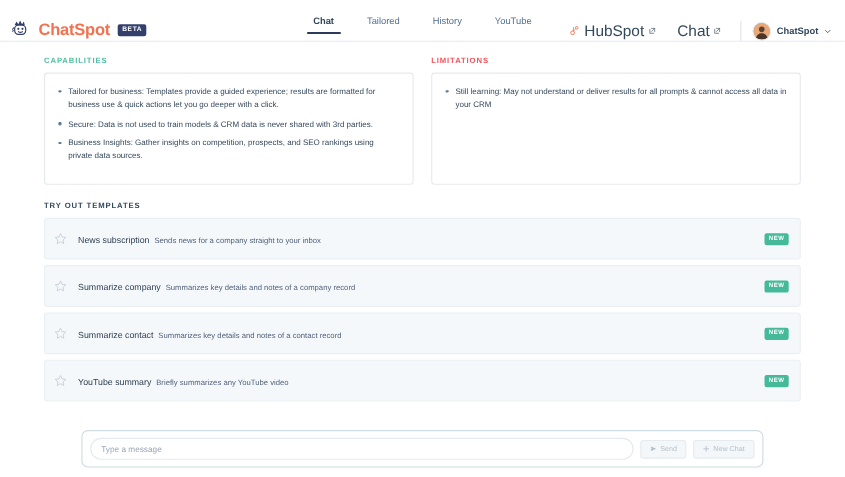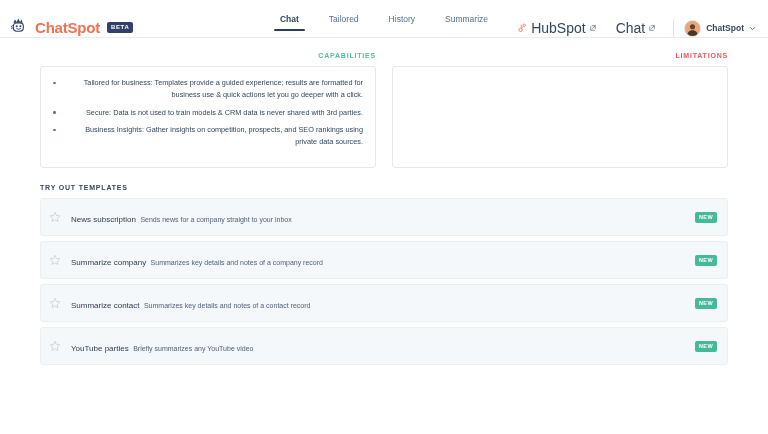--- a/index.html
+++ b/index.html
@@ -53,21 +53,21 @@
     background: #f0a57a; overflow: hidden; position: relative; flex:0 0 17px;
     border: 1px solid #e6e9ee;
   }
   .avatar svg { display:block; width:100%; height:100%; }
   .user-name { font-size: 8.5px; font-weight: 700; color: #33475b; }
   .chev { width: 7px; height: 7px; display:block; }
 
   
   .main { flex: 1 1 auto; padding: 14px 40px 0 40px; overflow: hidden; }
 
-  .panels { display: flex; gap: 16px; text-align: right; }
+  .panels { display: flex; gap: 16px; }
   .panel { flex: 1 1 0; min-width: 0; }
   .panel-title { font-size: 7px; font-weight: 700; letter-spacing: 0.8px; margin-bottom: 7px; }
   .panel-title.cap { color: #4fbfa0; }
   .panel-title.lim { color: #f2545b; }
   .panel-box {
     border: 1px solid #e5e9ee; border-radius: 3px; background: #fff;
     padding: 10px 12px 10px 10px; min-height: 102px;
   }
   .panel-box ul { list-style: none; }
   .panel-box li {
@@ -140,21 +140,21 @@
         </svg>
       </span>
       <span class="brand-name">ChatSpot</span>
       <span class="beta-badge">BETA</span>
     </div>
 
     <div class="nav">
       <div class="nav-item active">Chat</div>
       <div class="nav-item">Tailored</div>
       <div class="nav-item">History</div>
-      <div class="nav-item">Summarize</div>
+      <div class="nav-item">YouTube</div>
     </div>
 
     <div class="header-right">
       <div class="hr-link">
         <span>
           <svg class="sprocket" viewBox="0 0 20 20">
             <circle cx="14.5" cy="4.5" r="2.4" fill="none" stroke="#ff7a59" stroke-width="1.8"></circle>
             <path d="M12.6 6.4 L8.6 10.4" stroke="#ff7a59" stroke-width="1.6" stroke-linecap="round"></path>
             <path d="M8.6 4 L8.6 10.4" stroke="#ff7a59" stroke-width="1.6" stroke-linecap="round"></path>
             <circle cx="7.2" cy="13.6" r="3.4" fill="none" stroke="#ff7a59" stroke-width="1.8"></circle>
@@ -213,20 +213,21 @@
             <li>Secure: Data is not used to train models &amp; CRM data is never shared with 3rd parties.</li>
             <li>Business Insights: Gather insights on competition, prospects, and SEO rankings using private data sources.</li>
           </ul>
         </div>
       </div>
 
       <div class="panel">
         <div class="panel-title lim">LIMITATIONS</div>
         <div class="panel-box">
           <ul>
+            <li>Still learning: May not understand or deliver results for all prompts &amp; cannot access all data in your CRM</li>
           </ul>
         </div>
       </div>
 
     </div>
 
     <div class="section-title">TRY OUT TEMPLATES</div>
 
     <div class="tpl-list">
 
@@ -269,23 +270,38 @@
         <span class="new-badge">NEW</span>
       </div>
 
       <div class="tpl-card">
         <span>
           <svg class="star" viewBox="0 0 24 24">
               <path d="M12 2.6 L14.9 8.9 L21.6 9.7 L16.7 14.3 L18 21 L12 17.7 L6 21 L7.3 14.3 L2.4 9.7 L9.1 8.9 Z" fill="none" stroke="#c2cbd6" stroke-width="1.5" stroke-linejoin="round"></path>
             </svg>
         </span>
         <span class="tpl-text">
-          <span class="tpl-title">YouTube parties</span>
+          <span class="tpl-title">YouTube summary</span>
           <span class="tpl-sub">Briefly summarizes any YouTube video</span>
         </span>
         <span class="new-badge">NEW</span>
       </div>
 
     </div>
   </div>
 
+  <div class="composer-wrap">
+    <input class="msg-input" type="text" placeholder="Type a message" style="">
+    <div class="cbtn">
+      <svg width="6" height="6" viewBox="0 0 12 12">
+          <path d="M11 6 L1 1.5 L2.6 6 L1 10.5 Z" fill="#b3bfcc"></path>
+        </svg>
+      <span>Send</span>
+    </div>
+    <div class="cbtn">
+      <svg width="6" height="6" viewBox="0 0 12 12">
+          <path d="M6 1.5 V10.5 M1.5 6 H10.5" stroke="#b3bfcc" stroke-width="1.6" stroke-linecap="round"></path>
+        </svg>
+      <span>New Chat</span>
+    </div>
+  </div>
 
 </div>
 
 </body></html>

